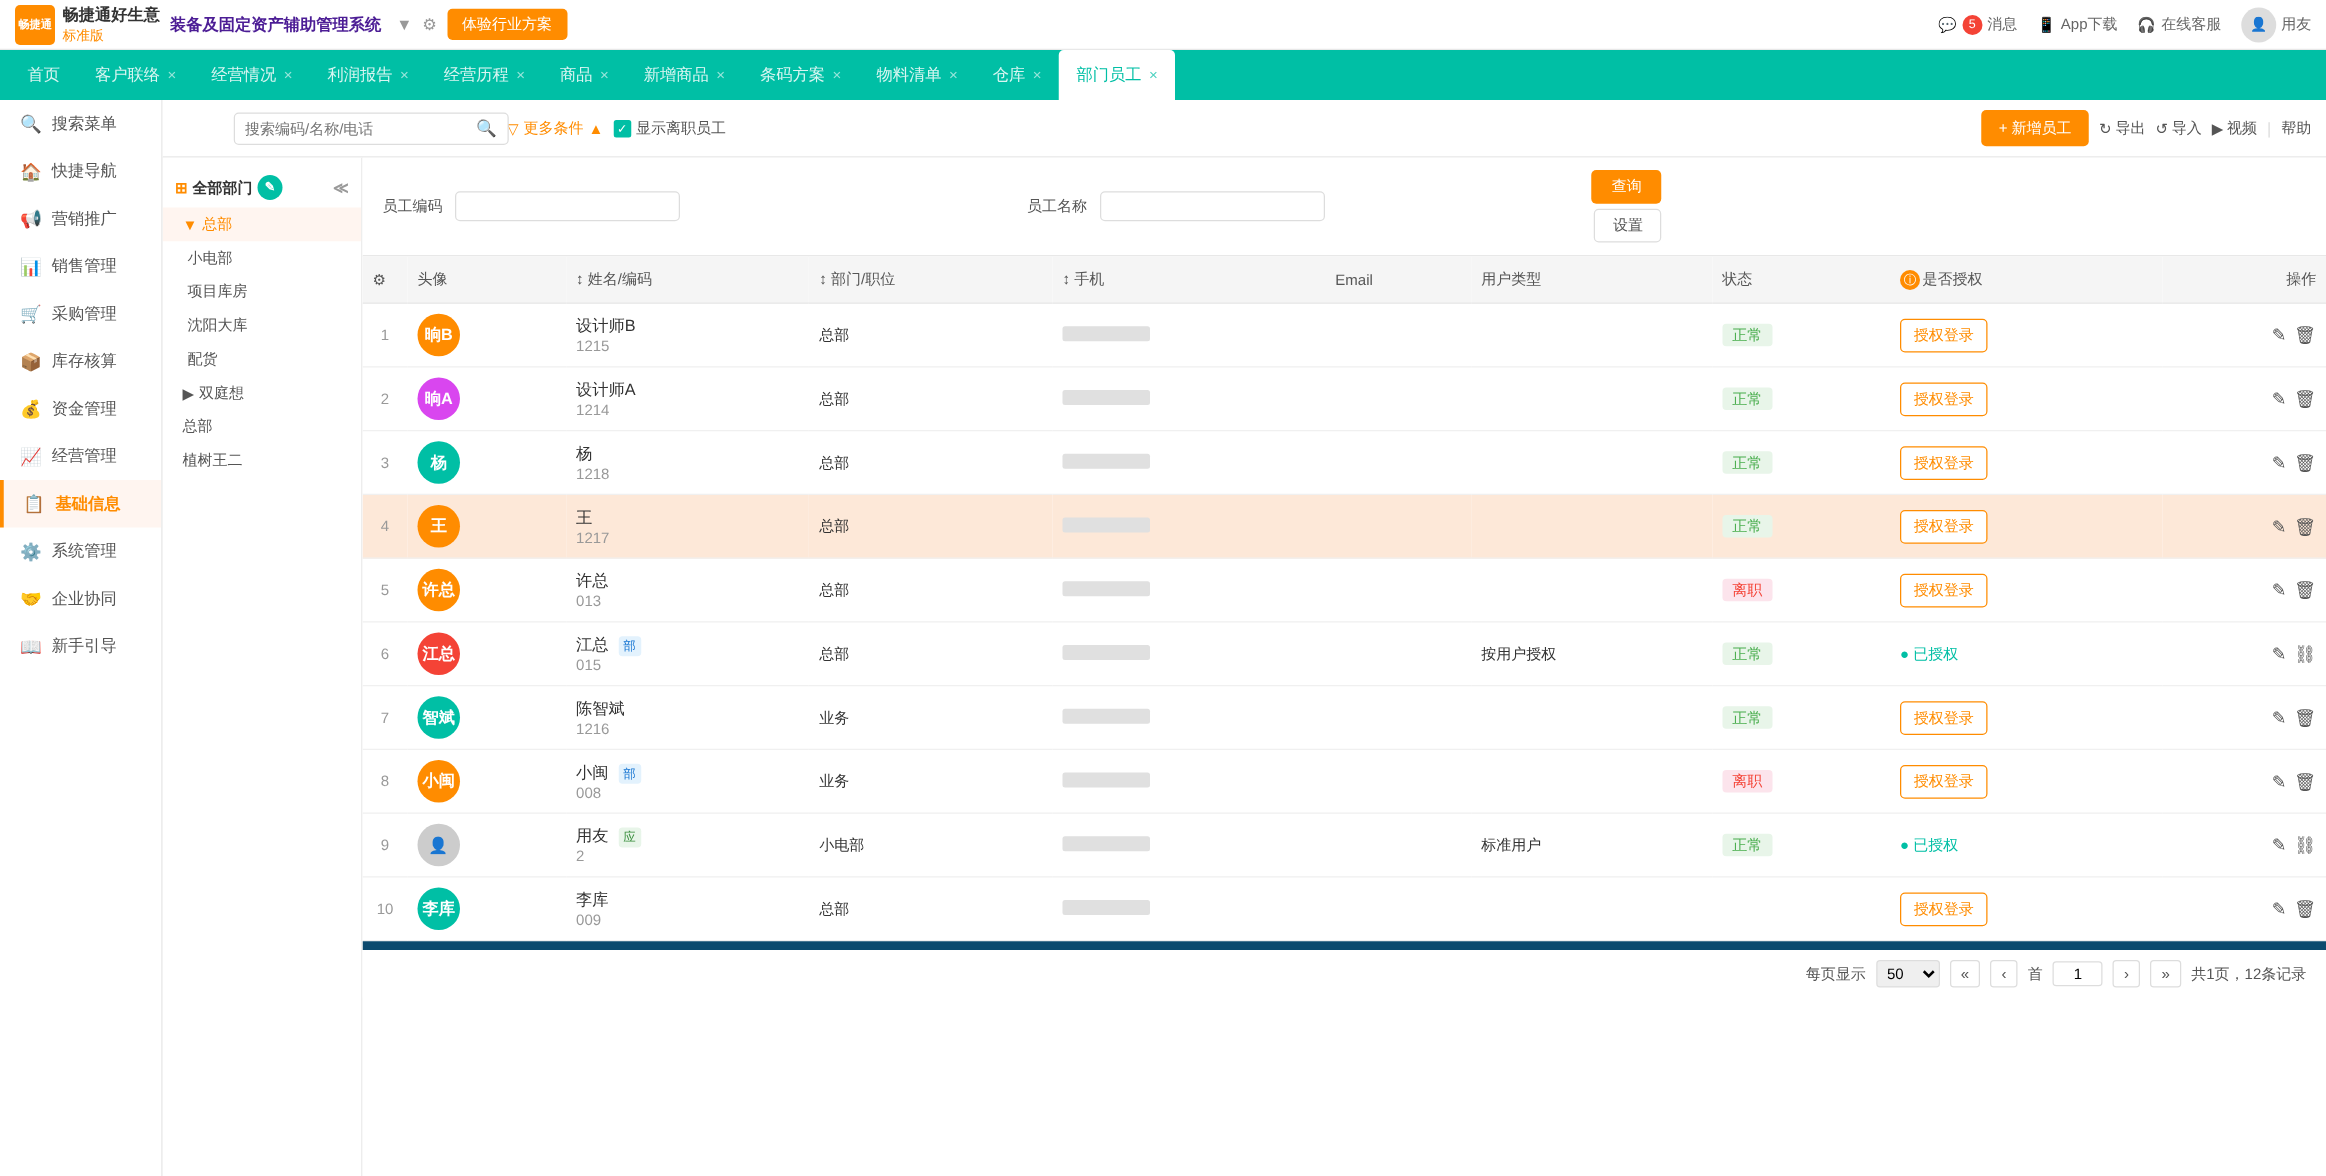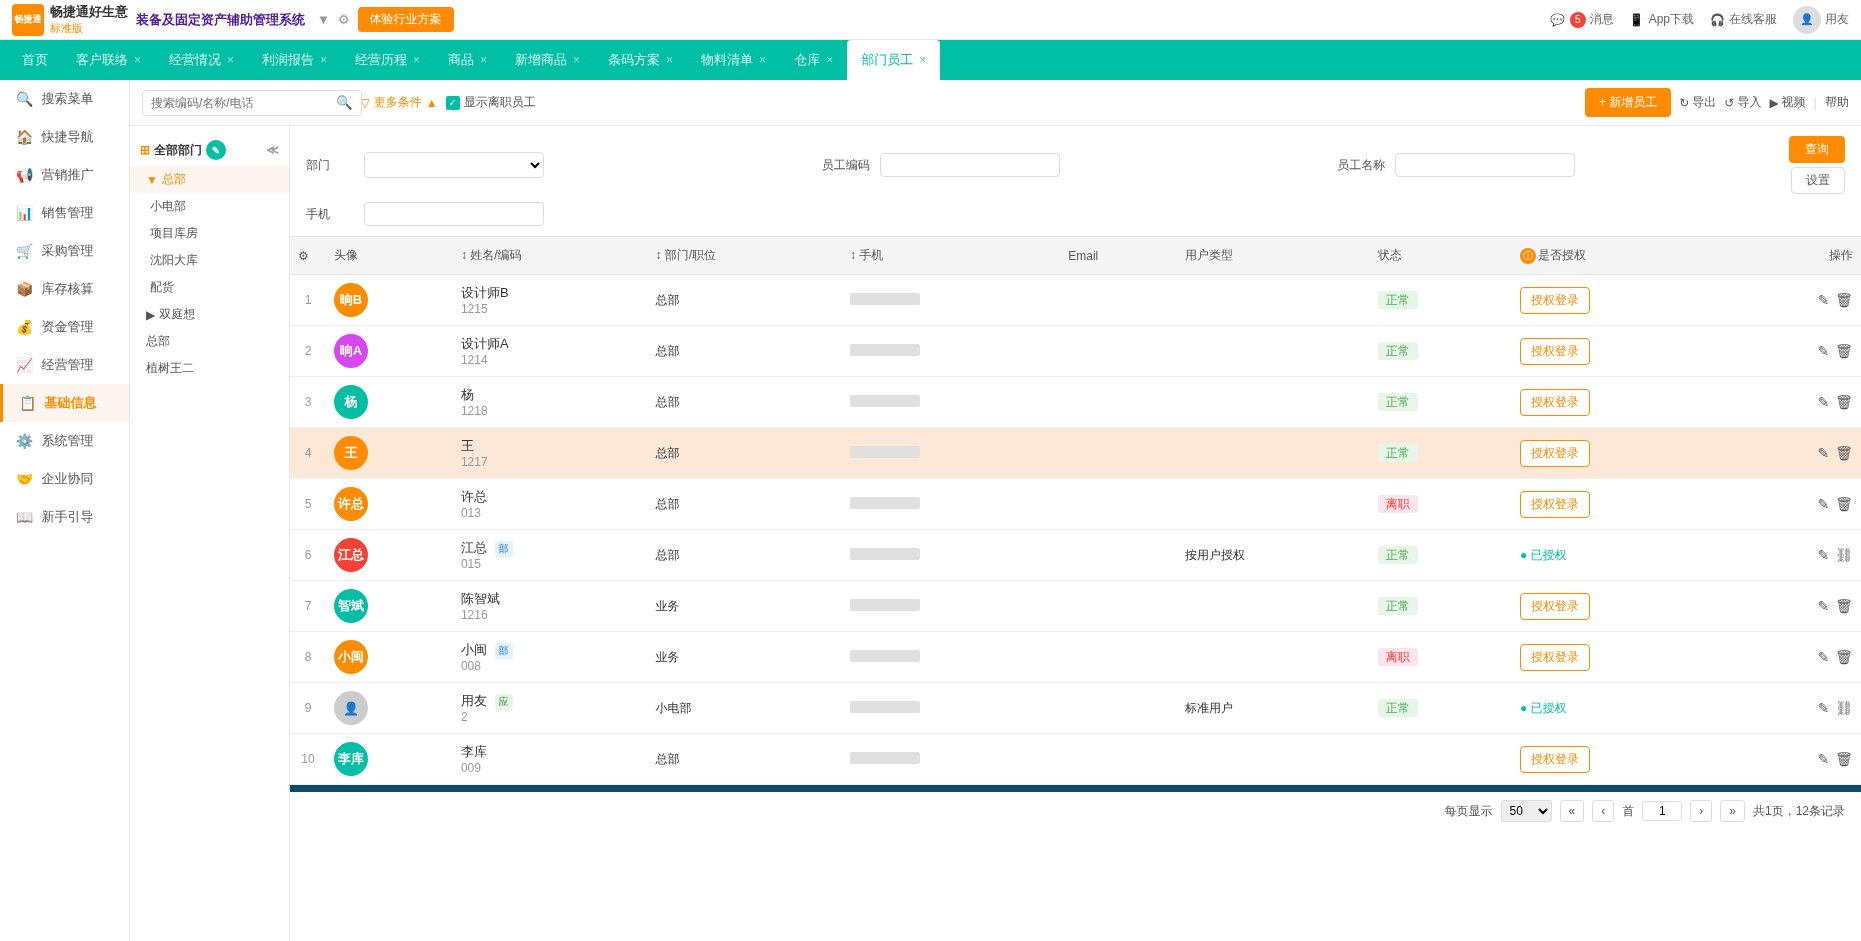--- a/index.html
+++ b/index.html
@@ -210,21 +210,21 @@
     </div>
     <div class="sidebar-item">
       <span class="sidebar-icon">📖</span>
       <span>新手引导</span>
     </div>
   </div>
 
   <div class="content-area">
 
     <div class="search-bar">
-      <div style="position:relative;display:inline-flex;align-items:center;">
+      <div style="position:relative;display:inline-flex;align-items:center;margin-left:45px;">
         <input type="text" class="search-input" placeholder="搜索编码/名称/电话" style="">
         <button class="search-btn">🔍</button>
       </div>
       <button class="filter-btn">
         <span>▽</span>
         <span>更多条件</span>
         <span>▲</span>
       </button>
       <div class="show-resign">
         <div class="checkbox-teal">✓</div>
@@ -285,43 +285,33 @@
         </div>
         <div class="dept-item">
           <span>植树王二</span>
         </div>
       </div>
 
       <div class="table-area">
 
         <div class="filter-form">
           <div class="filter-row">
-            <label class="filter-label">部门</label>
-            <select class="filter-select">
-              <option></option>
-            </select>
-          </div>
-          <div class="filter-row">
             <label class="filter-label">员工编码</label>
             <input type="text" class="filter-input" style="">
           </div>
           <div class="filter-row" style="justify-content:space-between;">
             <div style="display:flex;align-items:center;gap:8px;">
               <label class="filter-label">员工名称</label>
               <input type="text" class="filter-input" style="">
             </div>
             <div class="filter-actions">
               <button class="query-btn">查询</button>
               <button class="reset-btn">设置</button>
             </div>
           </div>
-          <div class="filter-row">
-            <label class="filter-label">手机</label>
-            <input type="text" class="filter-input" style="">
-          </div>
         </div>
 
         <table>
           <thead>
             <tr>
               <th style="width:36px;">⚙</th>
               <th>头像</th>
               <th>↕ 姓名/编码</th>
               <th>↕ 部门/职位</th>
               <th>↕ 手机</th>

